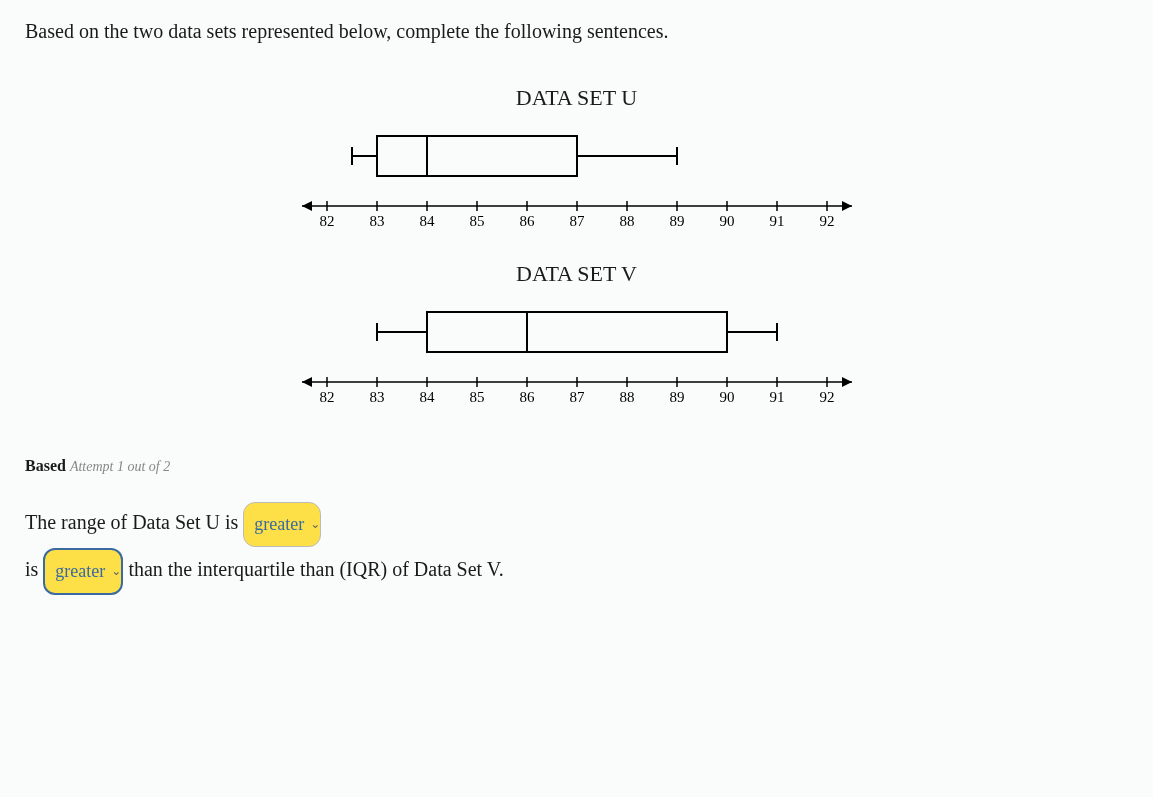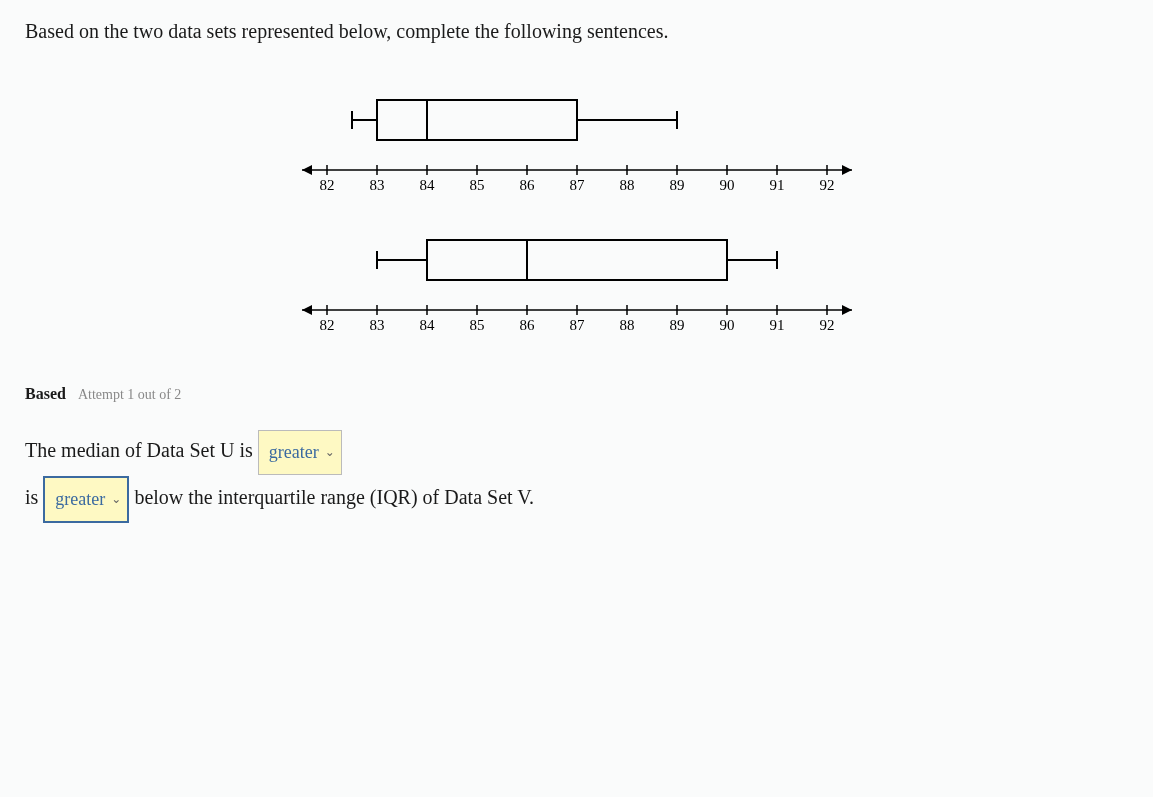--- a/index.html
+++ b/index.html
@@ -28,53 +28,54 @@
     margin-bottom: 10px;
   }
   svg { display: block; margin: 0 auto; }
   .answer-section {
     margin-top: 40px;
   }
   .answer-label {
     font-size: 16px;
   }
   .answer-label b { font-weight: bold; }
-  .attempt { color: #888; font-size: 14px; margin-left: 8px; }
+  .attempt { color: #888; font-size: 14px; margin-left: 0; font-style: italic; }
   .sentence {
     font-size: 20px;
     line-height: 2.2;
     margin-top: 25px;
   }
   .select-wrap {
     display: inline-flex;
     align-items: center;
     border: 1px solid #bbb;
-    border-radius: 0;
-    padding: 2px 6px 2px 10px;
-    background: #fef9c3;
+    border-radius: 12px;
+    padding: 2px 0 2px 10px;
+    background: #fde047;
     color: #3b6aa0;
     font-size: 18px;
     cursor: pointer;
     vertical-align: middle;
   }
   .select-wrap.highlighted {
     border: 2px solid #3b6aa0;
   }
   .chev {
     margin-left: 6px;
     font-size: 12px;
     color: #666;
   }
 </style>
 </head>
 <body>
 
 <div class="prompt">Based on the two data sets represented below, complete the following sentences.</div>
 
 <div class="chart-area">
+  <div class="chart-title">DATA SET U</div>
   <svg id="chart-u" width="560" height="120">
       <line x1="5" y1="85" x2="555" y2="85" stroke="#000" stroke-width="1.5"></line>
       <polygon points="5,85 15,80 15,90" fill="#000"></polygon>
       <polygon points="555,85 545,80 545,90" fill="#000"></polygon>
       <line x1="30" y1="80" x2="30" y2="90" stroke="#000" stroke-width="1.5"></line>
       <text x="30" y="105" text-anchor="middle" font-size="15" font-family="Times New Roman">82</text>
       <line x1="80" y1="80" x2="80" y2="90" stroke="#000" stroke-width="1.5"></line>
       <text x="80" y="105" text-anchor="middle" font-size="15" font-family="Times New Roman">83</text>
       <line x1="130" y1="80" x2="130" y2="90" stroke="#000" stroke-width="1.5"></line>
       <text x="130" y="105" text-anchor="middle" font-size="15" font-family="Times New Roman">84</text>
@@ -97,20 +98,21 @@
       <line x1="55" y1="35" x2="80" y2="35" stroke="#000" stroke-width="2"></line>
       <line x1="280" y1="35" x2="380" y2="35" stroke="#000" stroke-width="2"></line>
       <line x1="55" y1="26" x2="55" y2="44" stroke="#000" stroke-width="2"></line>
       <line x1="380" y1="26" x2="380" y2="44" stroke="#000" stroke-width="2"></line>
       <rect x="80" y="15" width="200" height="40" fill="none" stroke="#000" stroke-width="2"></rect>
       <line x1="130" y1="15" x2="130" y2="55" stroke="#000" stroke-width="2"></line>
     </svg>
 </div>
 
 <div class="chart-area">
+  <div class="chart-title">DATA SET V</div>
   <svg id="chart-v" width="560" height="120">
       <line x1="5" y1="85" x2="555" y2="85" stroke="#000" stroke-width="1.5"></line>
       <polygon points="5,85 15,80 15,90" fill="#000"></polygon>
       <polygon points="555,85 545,80 545,90" fill="#000"></polygon>
       <line x1="30" y1="80" x2="30" y2="90" stroke="#000" stroke-width="1.5"></line>
       <text x="30" y="105" text-anchor="middle" font-size="15" font-family="Times New Roman">82</text>
       <line x1="80" y1="80" x2="80" y2="90" stroke="#000" stroke-width="1.5"></line>
       <text x="80" y="105" text-anchor="middle" font-size="15" font-family="Times New Roman">83</text>
       <line x1="130" y1="80" x2="130" y2="90" stroke="#000" stroke-width="1.5"></line>
       <text x="130" y="105" text-anchor="middle" font-size="15" font-family="Times New Roman">84</text>
@@ -138,26 +140,26 @@
       <line x1="230" y1="15" x2="230" y2="55" stroke="#000" stroke-width="2"></line>
     </svg>
 </div>
 
 <div class="answer-section">
   <div class="answer-label">
     <b>Based</b>
     <span class="attempt">Attempt 1 out of 2</span>
   </div>
   <div class="sentence">
-    <span>The median of Data Set U is</span>
+    <span>The range of Data Set U is</span>
     <span class="select-wrap">
       <span>greater</span>
       <span class="chev">⌄</span>
     </span>
     <br>
     <span>is</span>
     <span class="select-wrap highlighted">
       <span>greater</span>
       <span class="chev">⌄</span>
     </span>
-    <span>below the interquartile range (IQR) of Data Set V.</span>
+    <span>than the interquartile than (IQR) of Data Set V.</span>
   </div>
 </div>
 
 </body></html>

